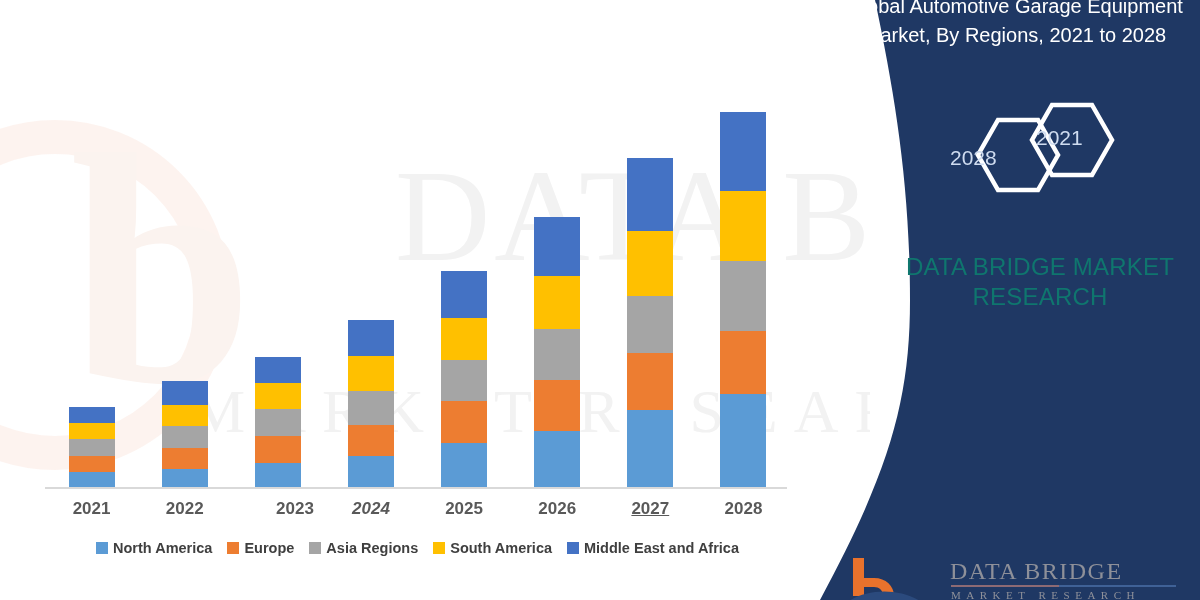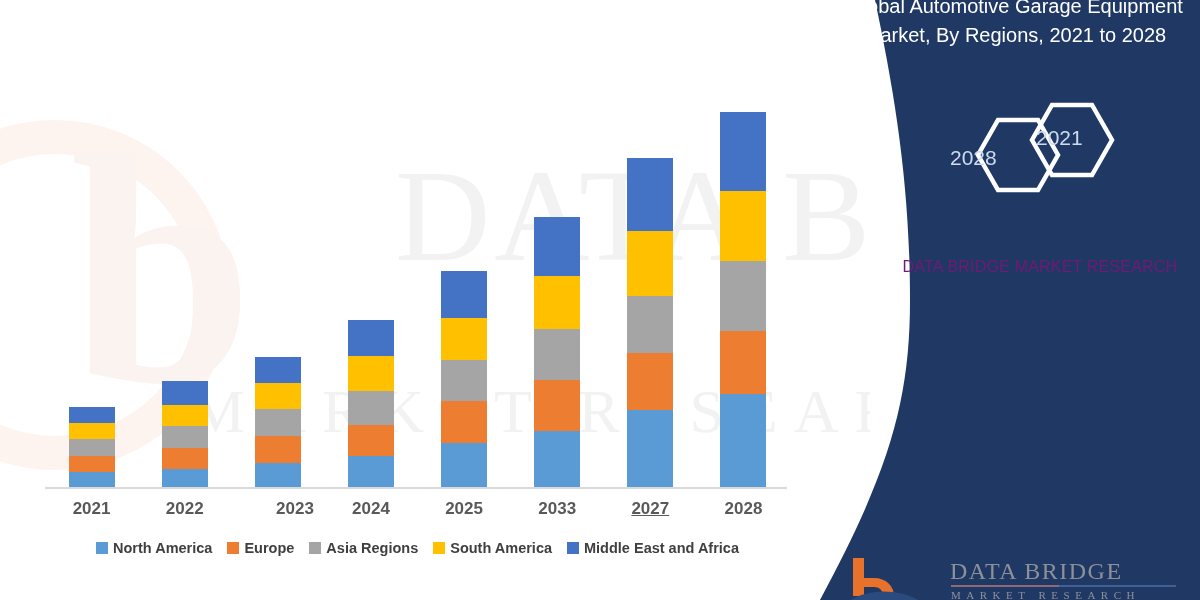--- a/index.html
+++ b/index.html
@@ -97,21 +97,21 @@
     text-align:center; color:#ffffff;
     font-size:20px; line-height:29px; font-weight:400;
   }
   #hexes { position:absolute; left:170px; top:100px; width:260px; height:130px; }
   .hex-label {
     position:absolute; color:#cfdcf0; font-size:21px;
   }
   #brand-sub {
     position:absolute; left:130px; top:252px; width:300px;
     text-align:center;
-    color:#701a75; font-size:16px; line-height:30px; letter-spacing:.2px;
+    color:#0f766e; font-size:24px; line-height:30px; letter-spacing:.2px;
   }
 
   
   #logo { position:absolute; left:85px; top:556px; width:340px; height:48px; }
   #logo-text {
     position:absolute; left:105px; top:2px;
     font-family:"Liberation Serif", serif;
     color:#8e9099; font-size:24px; letter-spacing:1.5px; font-weight:400;
   }
   #logo-sub {
@@ -192,23 +192,23 @@
         <div class="seg" style="height: 70.308px; background: rgb(165, 165, 165);"></div>
         <div class="seg" style="height: 62.748px; background: rgb(237, 125, 49);"></div>
         <div class="seg" style="height: 94.122px; background: rgb(91, 155, 213);"></div>
       </div>
     </div>
   <div id="axis-line"></div>
   <div id="x-axis">
       <div class="xlab" style="left: 0.5625px;">2021</div>
       <div class="xlab" style="left: 93.6875px;">2022</div>
       <div class="xlab" style="left: 204px;">2023</div>
-      <div class="xlab" style="left: 279.938px;">2024</div>
+      <div class="xlab" style="left: 279.938px; font-style: italic;">2024</div>
       <div class="xlab" style="left: 373.062px;">2025</div>
-      <div class="xlab" style="left: 466.188px;">2033</div>
+      <div class="xlab" style="left: 466.188px;">2026</div>
       <div class="xlab" style="left: 559.312px; text-decoration: underline;">2027</div>
       <div class="xlab" style="left: 652.438px;">2028</div>
     </div>
   <div id="legend">
       <div class="leg-item">
         <span class="leg-swatch" style="background: rgb(91, 155, 213);"></span>
         <span class="leg-label">North America</span>
       </div>
       <div class="leg-item">
         <span class="leg-swatch" style="background: rgb(237, 125, 49);"></span>

